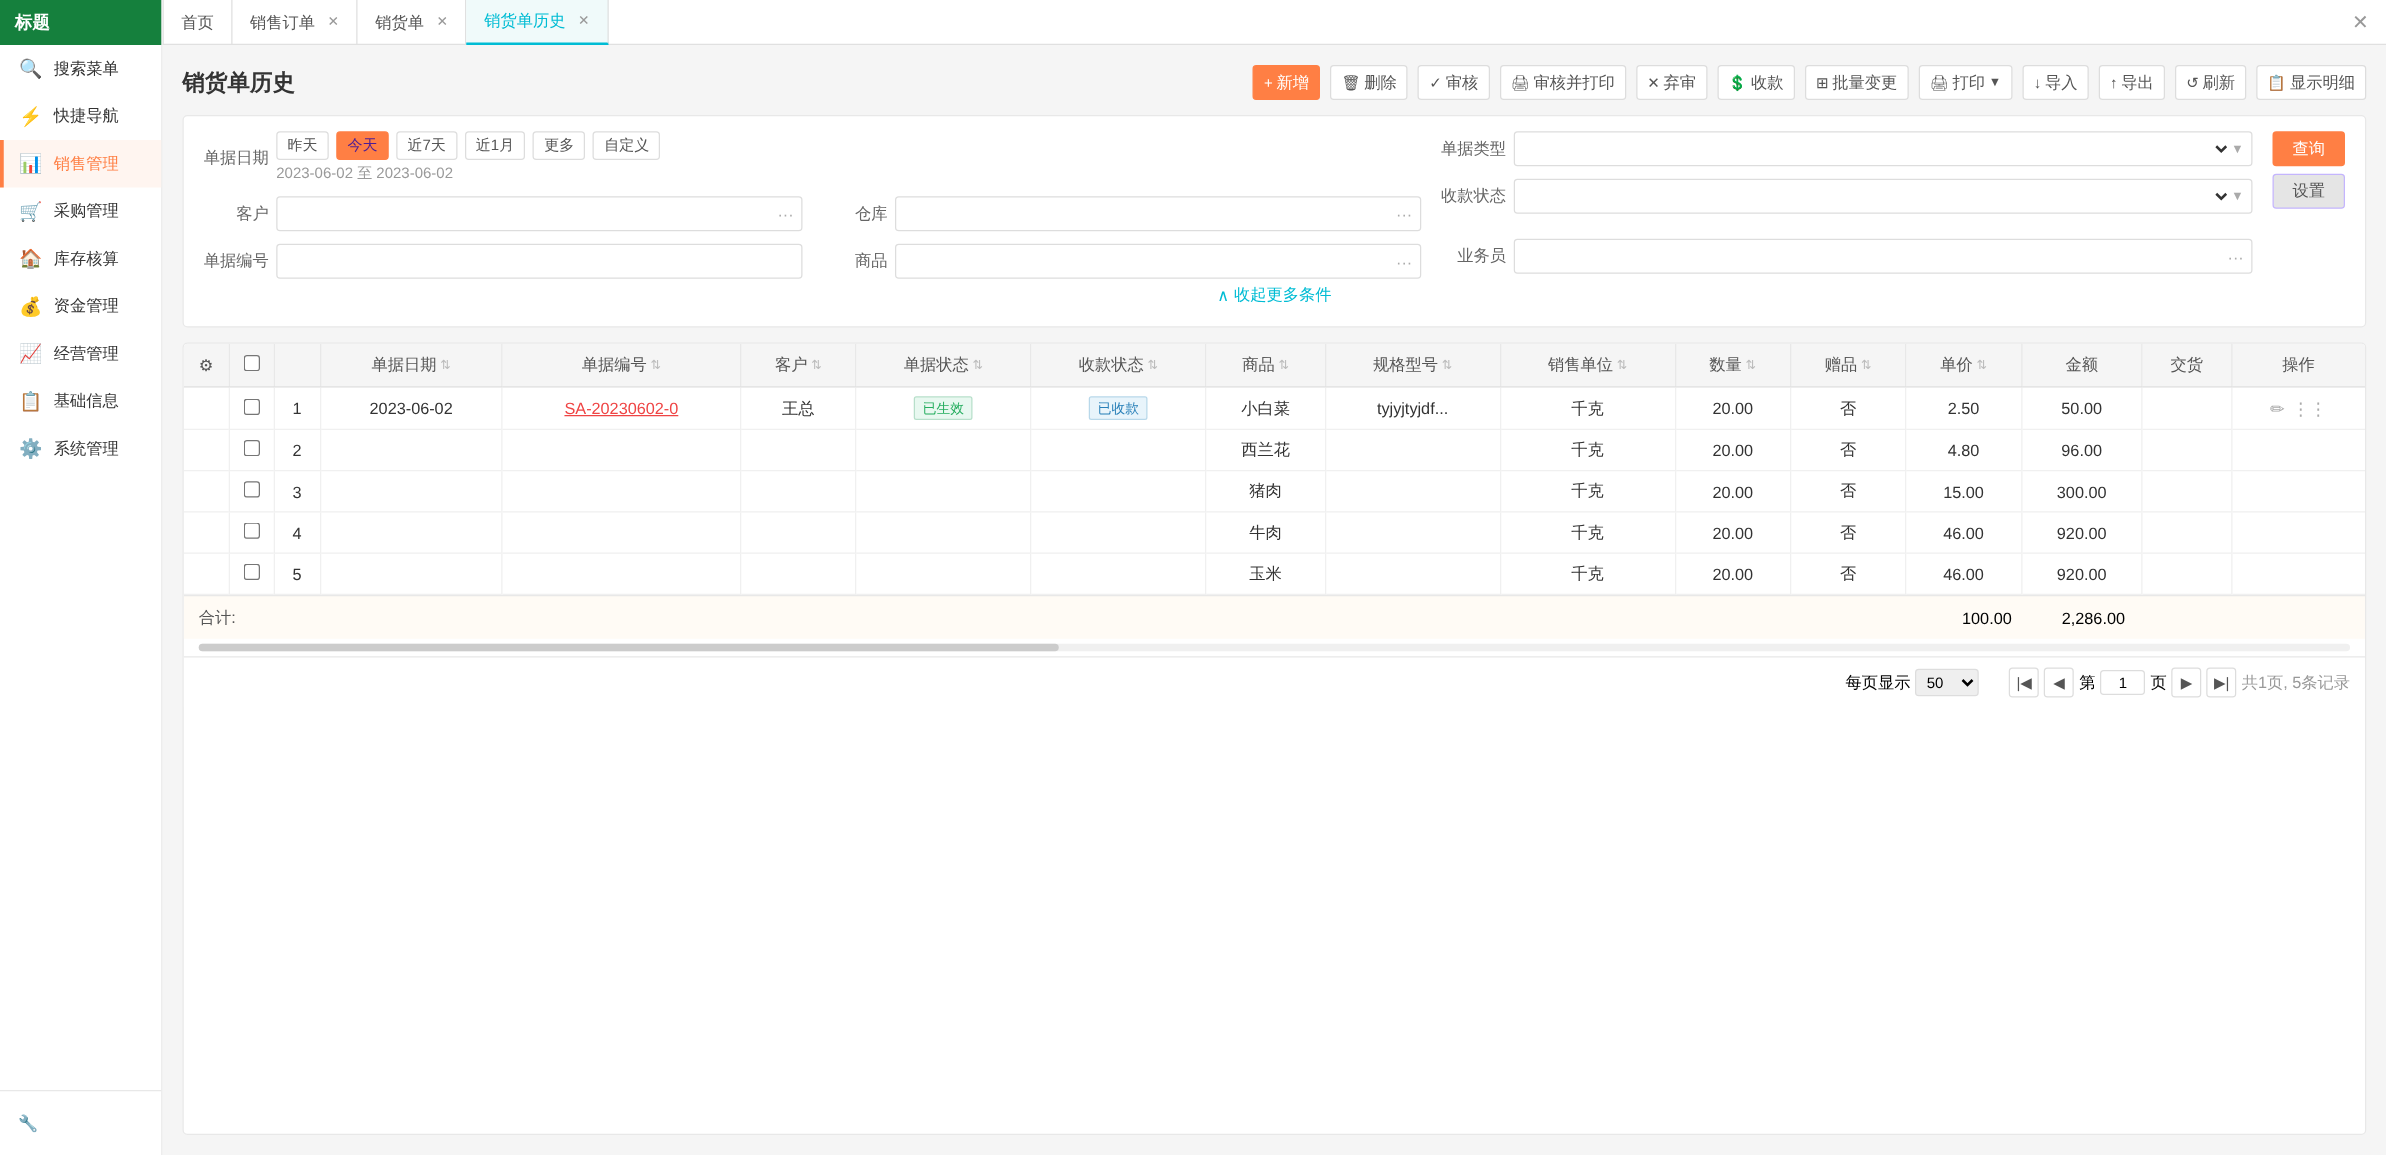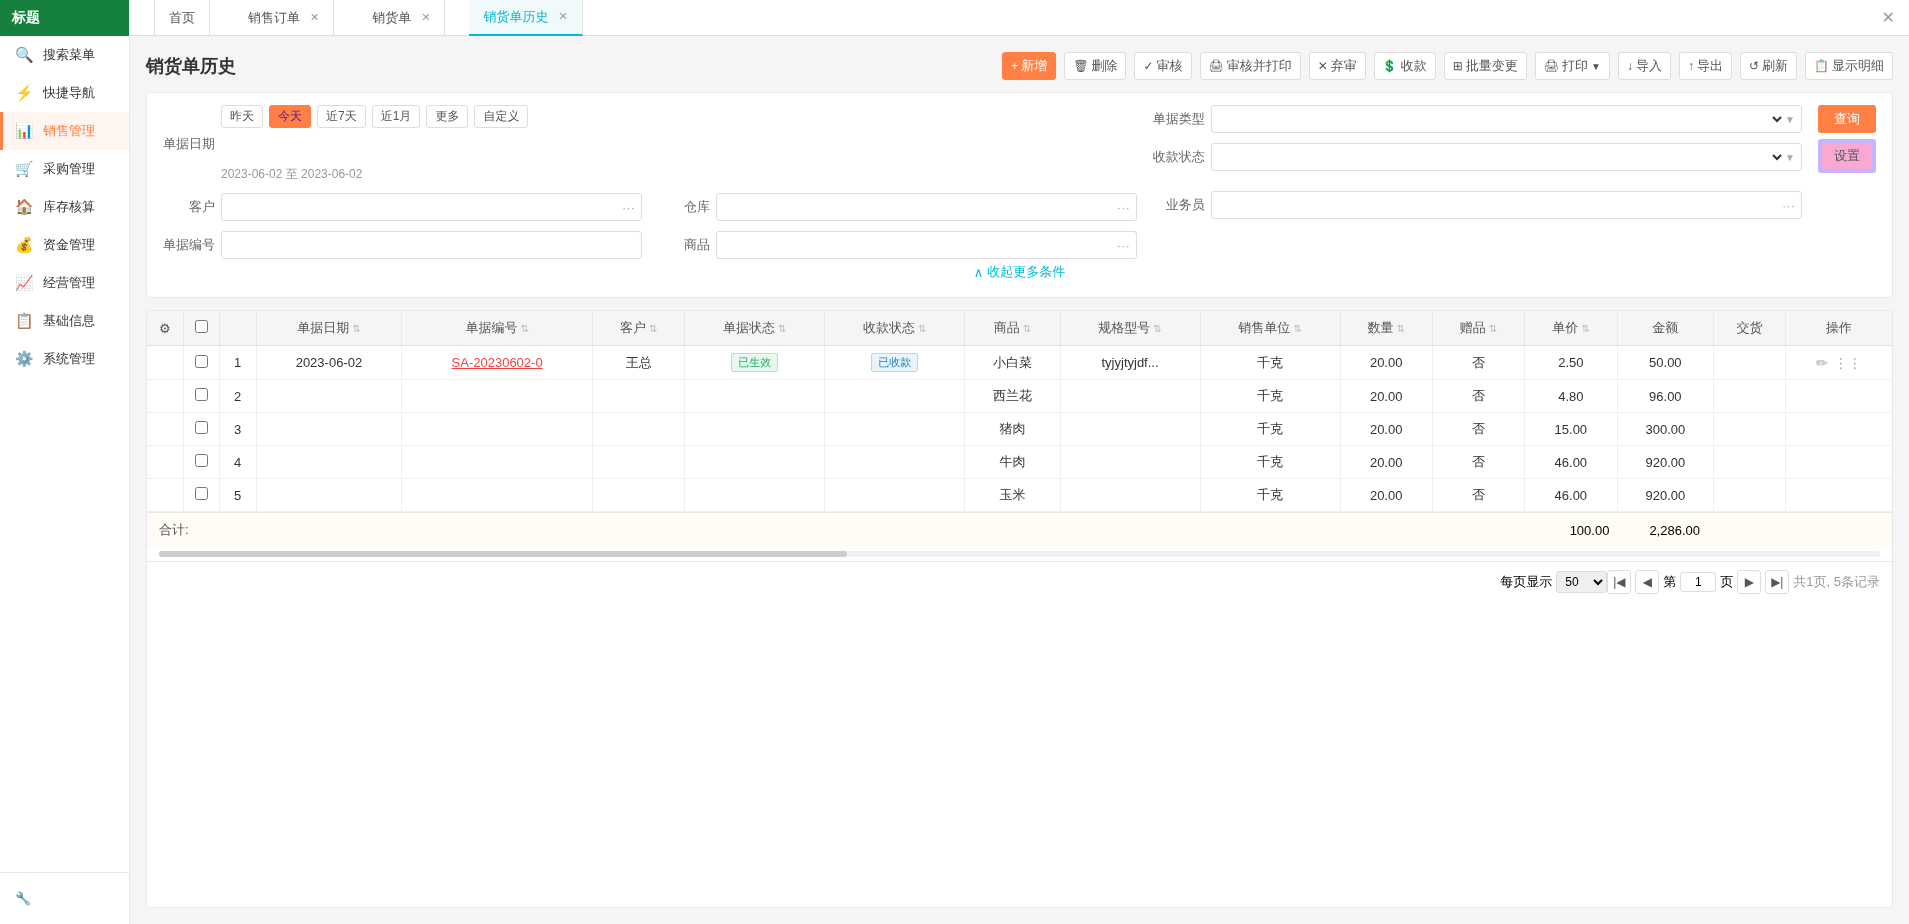--- a/index.html
+++ b/index.html
@@ -53,21 +53,20 @@
       display: flex;
       align-items: center;
       padding: 0 14px;
       height: 36px;
       cursor: pointer;
       border-right: 1px solid #e0e0e0;
       color: #555;
       white-space: nowrap;
       gap: 6px;
       font-size: 13px;
-      margin-left: 24px;
     }
     .tab:first-child { border-left: 1px solid #e0e0e0; }
     .tab.active {
       background: #f0fafa;
       color: #00bcd4;
       border-bottom: 2px solid #00bcd4;
     }
     .tab .close-btn {
       font-size: 11px;
       color: #999;
@@ -209,21 +208,20 @@
       border-color: #ff7f44;
     }
     .date-range-text {
       font-size: 12px;
       color: #999;
       margin-top: 2px;
     }
     .filter-date-group {
       display: flex;
       flex-direction: column;
-      gap: 36px;
     }
     .collapse-btn {
       display: flex;
       align-items: center;
       justify-content: center;
       gap: 4px;
       color: #00bcd4;
       cursor: pointer;
       font-size: 12px;
       padding: 4px 0;
@@ -239,28 +237,27 @@
     .btn-query {
       background: #ff7f44;
       color: #fff;
       border: none;
       border-radius: 3px;
       padding: 5px 16px;
       cursor: pointer;
       font-size: 13px;
     }
     .btn-setting {
-      background: #f9a8d4;
+      background: #e5e5e5;
       color: #555;
-      border: 4px solid #c4b5fd;
+      border: 1px solid #c4b5fd;
       border-radius: 3px;
       padding: 4px 12px;
       cursor: pointer;
       font-size: 13px;
-      text-align: right;
     }
 
     
     .table-wrap {
       flex: 1;
       background: #fff;
       border: 1px solid #e8e8e8;
       border-radius: 4px;
       overflow: auto;
     }
@@ -328,21 +325,21 @@
     }
 
     
     .pagination-bar {
       display: flex;
       align-items: center;
       justify-content: flex-end;
       padding: 8px 12px;
       background: #fff;
       border-top: 1px solid #e8e8e8;
-      gap: 0;
+      gap: 24px;
       font-size: 13px;
     }
     .page-size-select {
       display: flex;
       align-items: center;
       gap: 4px;
     }
     .page-size-select select {
       border: 1px solid #ddd;
       border-radius: 3px;

